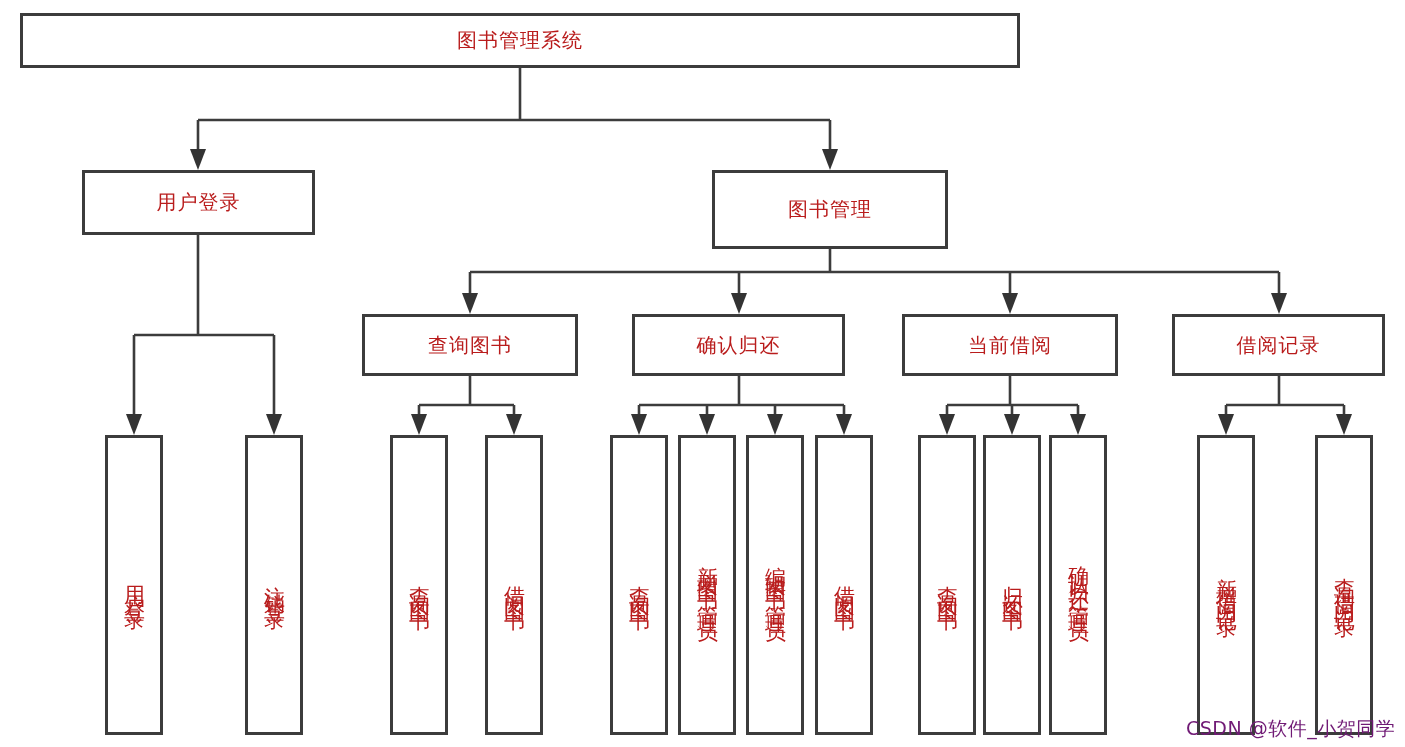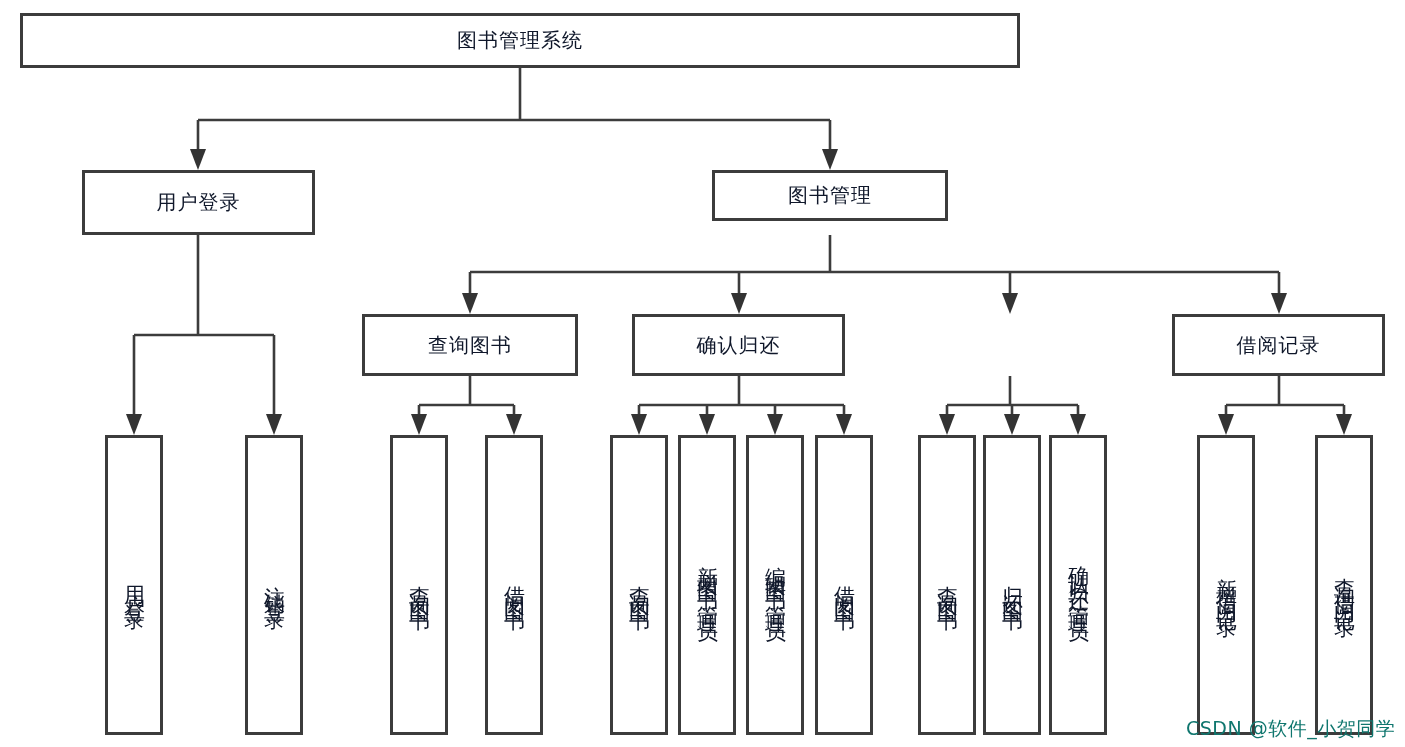--- a/index.html
+++ b/index.html
@@ -12,38 +12,38 @@
   }
   .connectors{position:absolute;left:0;top:0;width:1405px;height:747px;}
   .connectors path{stroke:#3c3c3c;stroke-width:2.6;fill:none;}
   .connectors polygon{fill:#333333;stroke:none;}
   .box{
     position:absolute;
     box-sizing:border-box;
     background:#ffffff;
     border:3px solid #3c3c3c;
     display:flex;align-items:center;justify-content:center;
-    color:#0f172a;
+    color:#b91c1c;
     text-align:center;
   }
   .box.h{font-size:20px;letter-spacing:1px;}
   .box.v{top:435px;height:300px;width:58px;}
   .vtext{
     writing-mode:vertical-lr;
     text-orientation:mixed;
     font-size:21px;
     line-height:1;
     letter-spacing:8px;
     white-space:nowrap;
   }
   .watermark{
     position:absolute;
     left:1186px;top:716px;
     font-size:19px;
-    color:#0f766e;
+    color:#701a75;
     letter-spacing:0.5px;
     z-index:10;
     white-space:nowrap;
   }
 </style>
 </head>
 <body>
 
 <div class="canvas">
 
@@ -86,29 +86,32 @@
     <polygon points="1336,414 1352,414 1344,435"></polygon>
   </svg>
 
   <div class="box h" style="left:20px;top:13px;width:1000px;height:55px">
     <span>图书管理系统</span>
   </div>
 
   <div class="box h" style="left:82px;top:170px;width:233px;height:65px">
     <span>用户登录</span>
   </div>
-  <div class="box h" style="left:712px;top:170px;width:236px;height:51px">
+  <div class="box h" style="left:712px;top:170px;width:236px;height:79px">
     <span>图书管理</span>
   </div>
 
   <div class="box h" style="left:362px;top:314px;width:216px;height:62px">
     <span>查询图书</span>
   </div>
   <div class="box h" style="left:632px;top:314px;width:213px;height:62px">
     <span>确认归还</span>
+  </div>
+  <div class="box h" style="left:902px;top:314px;width:216px;height:62px">
+    <span>当前借阅</span>
   </div>
   <div class="box h" style="left:1172px;top:314px;width:213px;height:62px">
     <span>借阅记录</span>
   </div>
 
   <div class="box v" style="left:105px">
     <span class="vtext">用户登录</span>
   </div>
   <div class="box v" style="left:245px">
     <span class="vtext">注销登录</span>

